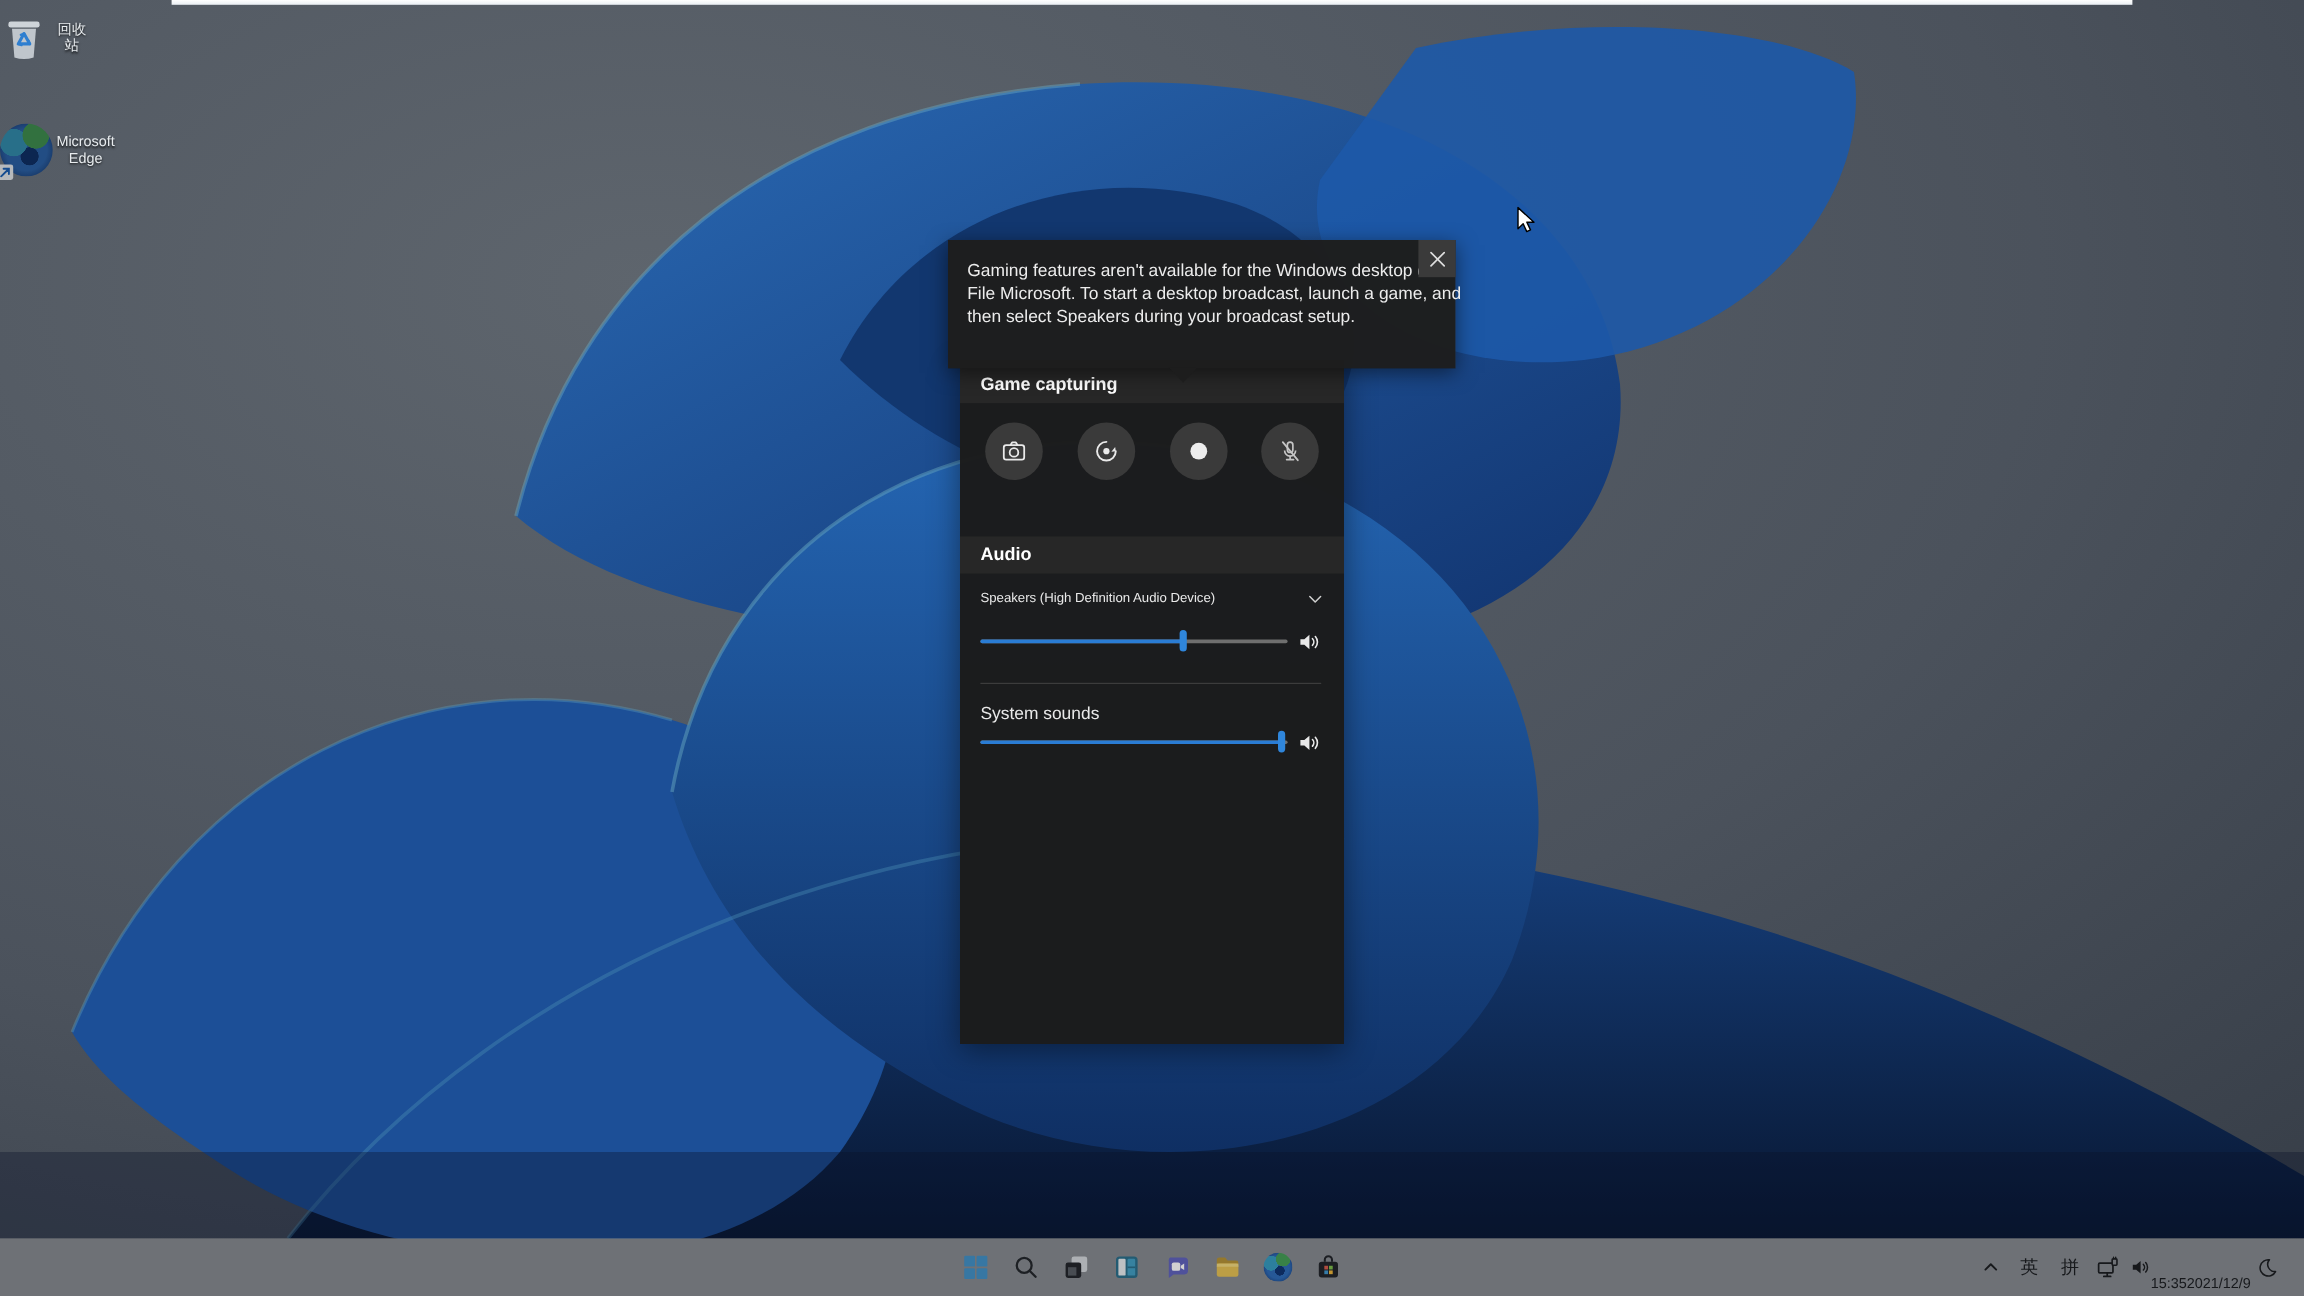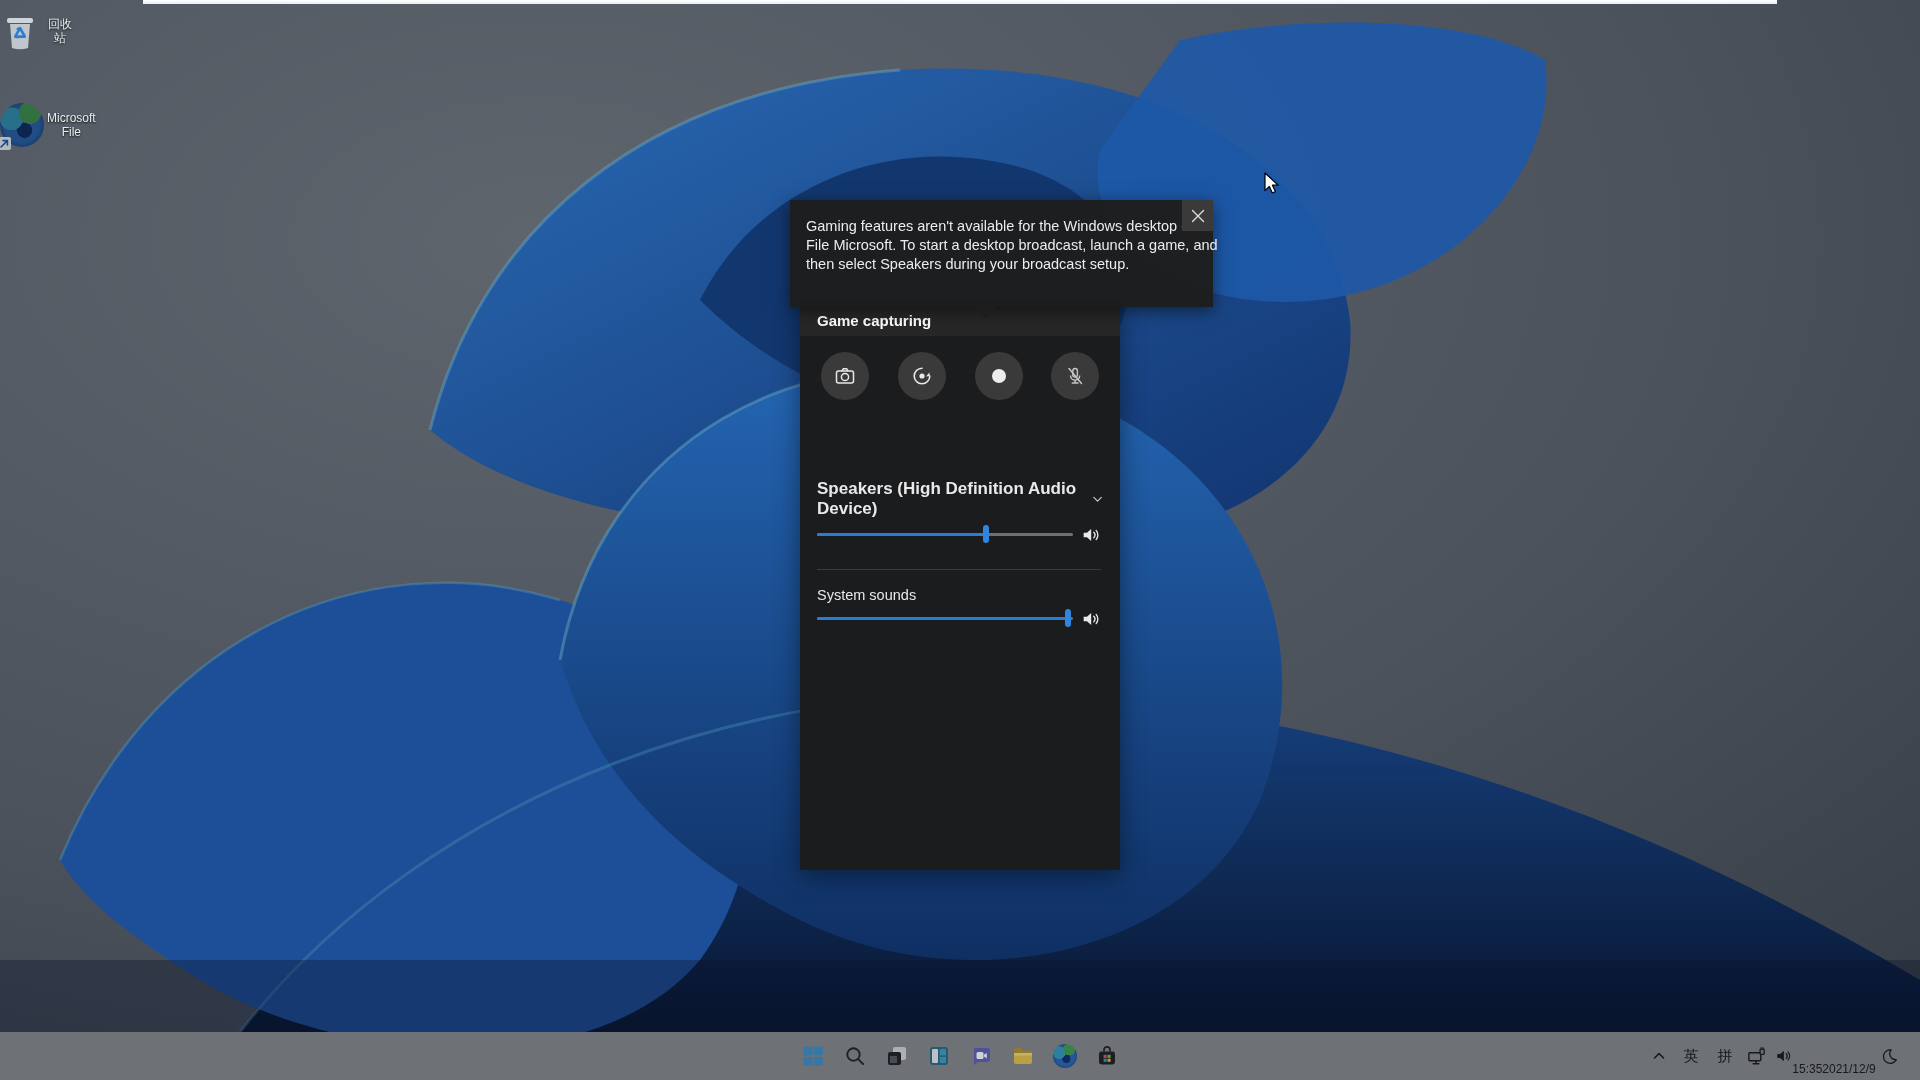--- a/index.html
+++ b/index.html
@@ -39,21 +39,21 @@
     display:flex; align-items:center; padding-left:17px; }
   .section-strip .strip-title { color:#fff; font-size:15px; font-weight:bold; }
   #strip-capturing { top:5px; }
   #strip-audio { top:147px; }
 
   .cap-btn { position:absolute; top:52px; width:48px; height:48px; border-radius:50%;
     background:#3a3a3a; display:flex; align-items:center; justify-content:center; cursor:pointer; }
 
   #speakers-row { position:absolute; left:17px; top:188px; width:288px; height:22px;
     display:flex; align-items:center; justify-content:space-between; cursor:pointer; }
-  #speakers-row .dev-label { color:#e9e9e9; font-size:17px;font-weight:bold; }
+  #speakers-row .dev-label { color:#e9e9e9; font-size:11px; }
 
   .slider { position:absolute; left:17px; width:256px; height:18px; cursor:pointer; }
   .slider .track { position:absolute; left:0; right:0; top:8px; height:3px; background:#6f6f6f; border-radius:2px; }
   .slider .fill  { position:absolute; left:0; top:8px; height:3px; background:#2a7cd4; border-radius:2px; width:var(--pct); }
   .slider .thumb { position:absolute; top:0; width:6px; height:18px; border-radius:3px;
                    background:#2f86dc; left:calc(var(--pct) - 3px); }
   #speakers-slider { top:225px; }
   #system-slider  { top:309px; }
   .slider-speaker { position:absolute; left:280px; width:22px; height:22px; }
   #speakers-speaker-icon { top:224px; }
@@ -152,21 +152,21 @@
 
   <div class="desk-icon" style="left:0px; top:102px;">
     <div class="glyph">
       <div class="edge-logo"></div>
       <div class="shortcut-badge">
         <svg width="9" height="9" viewBox="0 0 9 9">
             <path d="M1 8 L7 2 M3 1.6 H7.4 V6" stroke="#1b62b8" stroke-width="1.6" fill="none" stroke-linecap="round"></path>
           </svg>
       </div>
     </div>
-    <div class="lbl">Microsoft File</div>
+    <div class="lbl">Microsoft Edge</div>
   </div>
 
   <div id="capture-panel">
     <div class="section-strip" id="strip-capturing">
       <span class="strip-title">Game capturing</span>
     </div>
 
     <div class="cap-btn" style="left:21px;">
       <svg width="24" height="24" viewBox="0 0 24 24">
         <path d="M9 7 l1.4-2.3 h3.2 L15 7" fill="none" stroke="#e9e9e9" stroke-width="1.5" stroke-linejoin="round"></path>
@@ -188,20 +188,23 @@
     </div>
     <div class="cap-btn" style="left:251px;">
       <svg width="24" height="24" viewBox="0 0 24 24">
         <rect x="9.8" y="4.5" width="4.6" height="8.6" rx="2.3" fill="none" stroke="#c6c6c6" stroke-width="1.4"></rect>
         <path d="M7.5 11.5 a 4.6 4.6 0 0 0 9.2 0" fill="none" stroke="#c6c6c6" stroke-width="1.4"></path>
         <path d="M12.1 16.2 V 19 M9.2 19 H 15" stroke="#c6c6c6" stroke-width="1.4" stroke-linecap="round"></path>
         <path d="M6 4.5 L 18.5 19.5" stroke="#c6c6c6" stroke-width="1.5" stroke-linecap="round"></path>
       </svg>
     </div>
 
+    <div class="section-strip" id="strip-audio">
+      <span class="strip-title">Audio</span>
+    </div>
 
     <div id="speakers-row">
       <span class="dev-label">Speakers (High Definition Audio Device)</span>
       <svg width="18" height="18" viewBox="0 0 24 24">
         <path d="M6 9.5 L12 15.5 L18 9.5" fill="none" stroke="#cfcfcf" stroke-width="1.7" stroke-linecap="round" stroke-linejoin="round"></path>
       </svg>
     </div>
 
     <div class="slider" id="speakers-slider" style="--pct: 66%;">
       <div class="track"></div>

